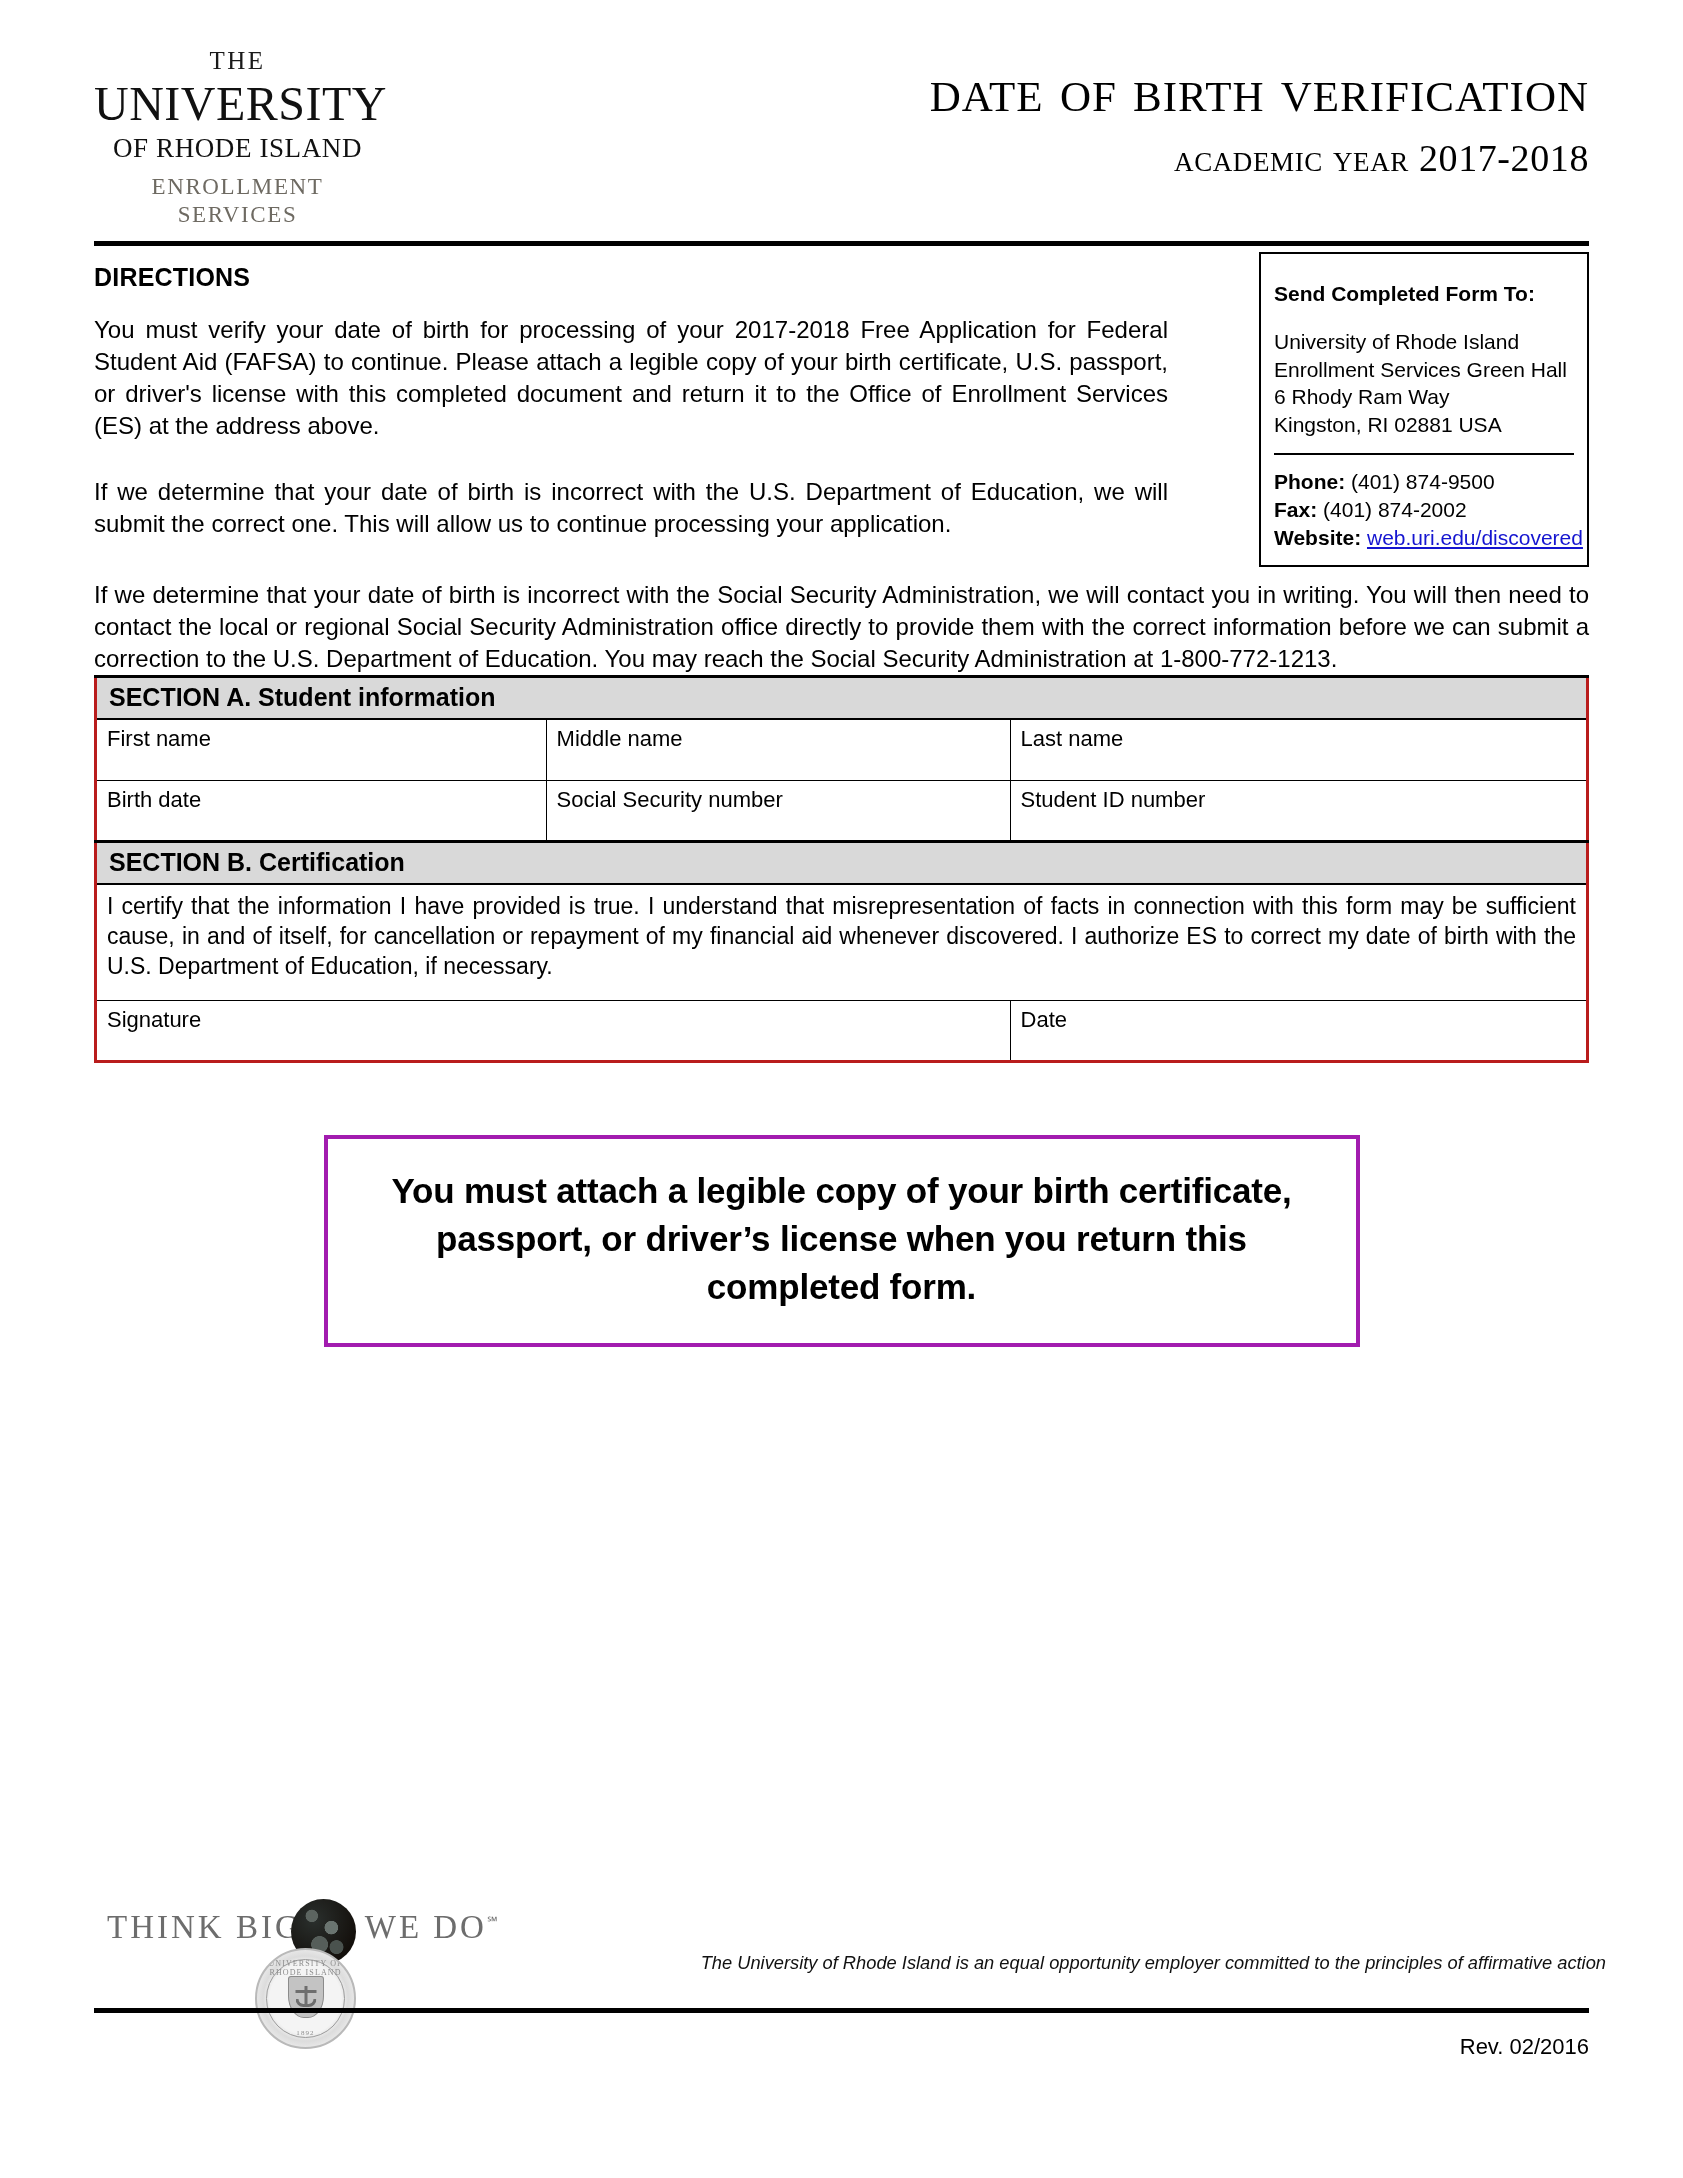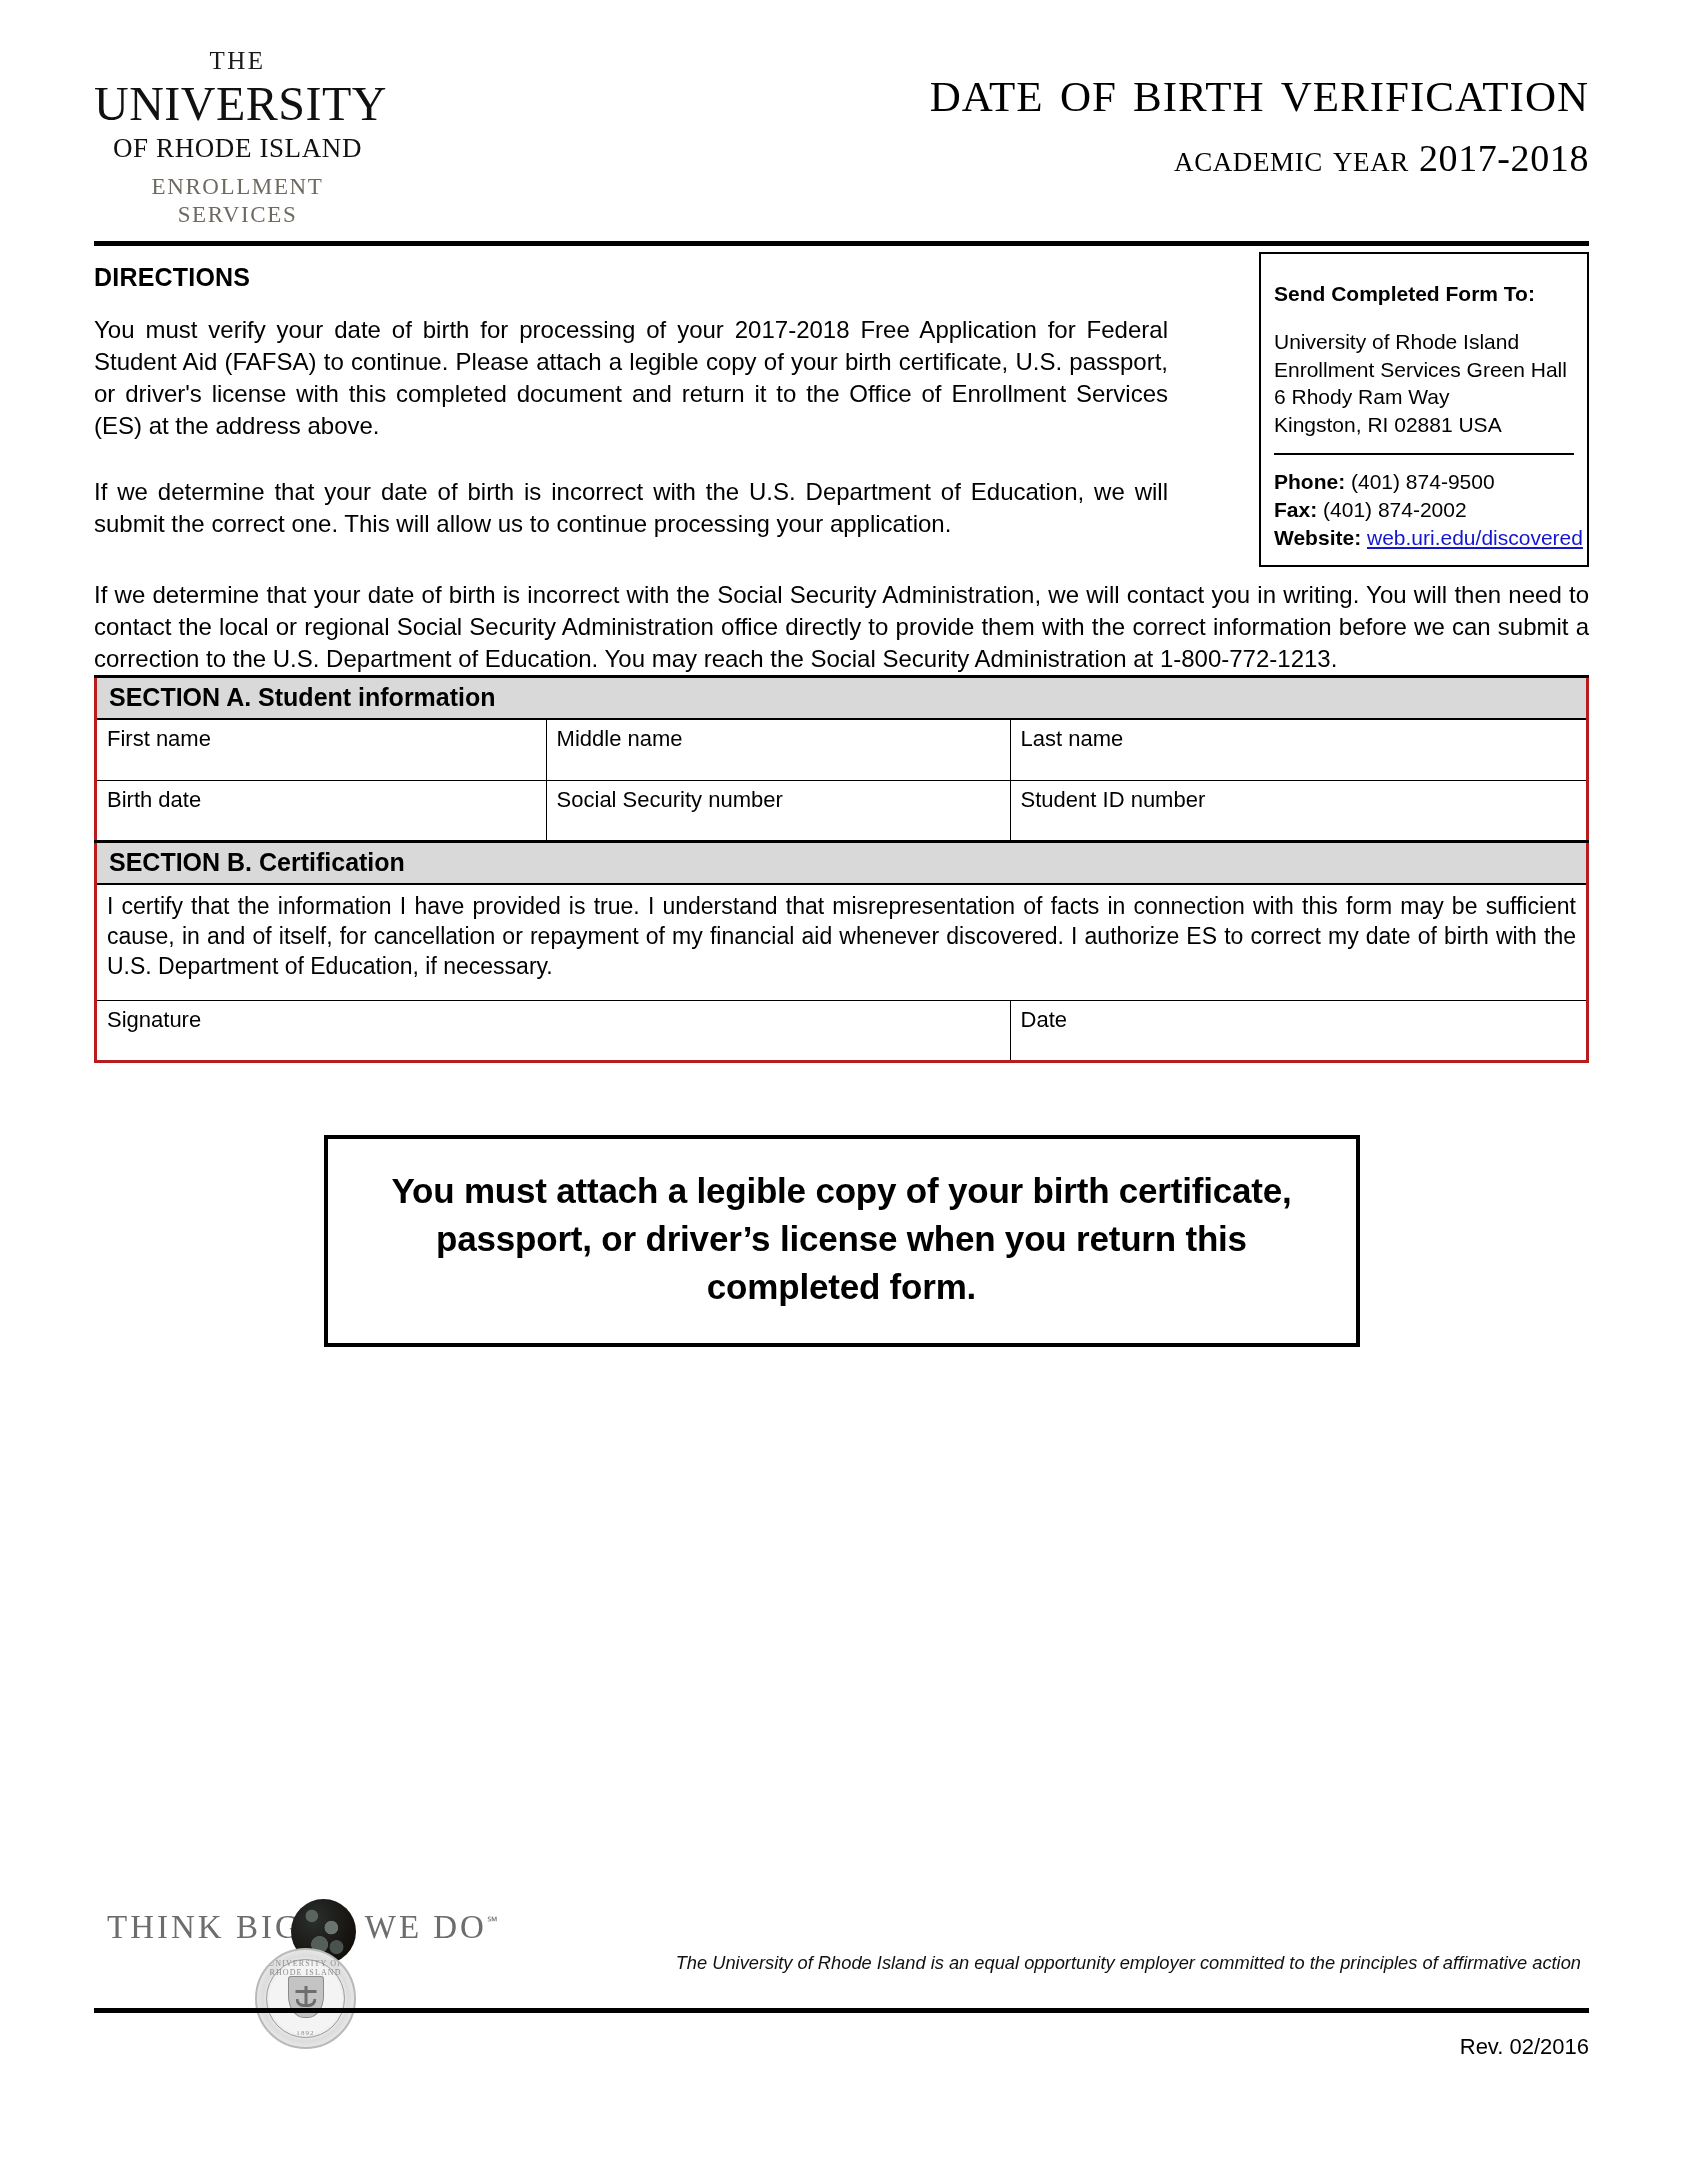--- a/index.html
+++ b/index.html
@@ -221,21 +221,21 @@
     text-align: justify;
   }
   .sig-cell {
     height: 61px;
   }
 
   
   .notice-box {
     margin: 72px auto 0 auto;
     width: 1036px;
-    border: 4px solid #000000;
+    border: 4px solid #a21caf;
     box-sizing: border-box;
     padding: 28px 40px 32px 40px;
     text-align: center;
   }
   .notice-text {
     font-size: 35px;
     font-weight: bold;
     line-height: 1.37;
     letter-spacing: -0.2px;
   }
@@ -351,21 +351,21 @@
     font-size: 8px;
     letter-spacing: 1.1px;
     color: #8d8d8d;
   }
   .seal-top-text { top: 9px; }
   .seal-bottom-text { bottom: 10px; font-size: 7px; }
 
   .eo-line {
     position: absolute;
     left: 614px;
-    right: 102px;
+    right: 77px;
     top: 91px;
     font-size: 18.3px;
     font-style: italic;
     text-align: right;
     color: #111;
   }
   .footer-rule {
     position: absolute;
     left: 94px;
     right: 94px;

